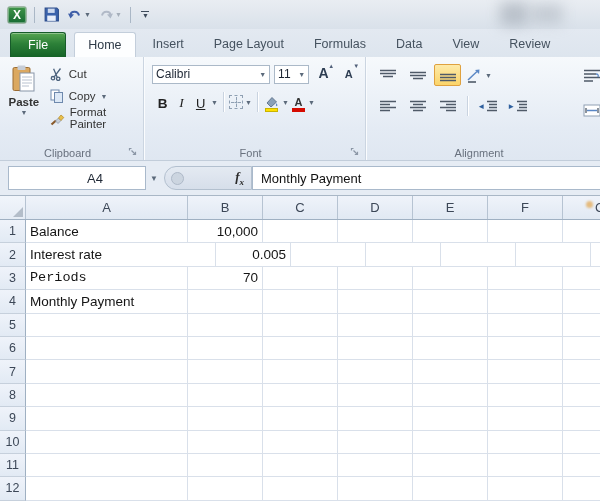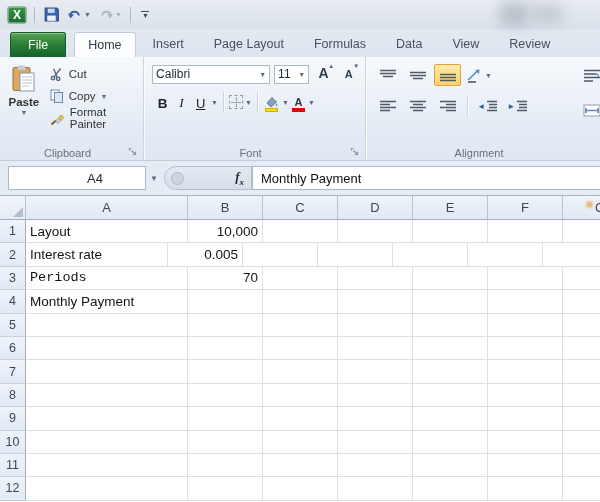--- a/index.html
+++ b/index.html
@@ -368,31 +368,31 @@
         <div class="ch" style="width: 75px;">B</div>
         <div class="ch" style="width: 75px;">C</div>
         <div class="ch" style="width: 75px;">D</div>
         <div class="ch" style="width: 75px;">E</div>
         <div class="ch" style="width: 75px;">F</div>
         <div class="ch" style="width: 75px;">G</div>
       </div>
     <div id="grid">
         <div class="grow">
           <div class="rh">1</div>
-          <div class="cell" style="width: 162px;">Layout</div>
+          <div class="cell" style="width: 162px;">Balance</div>
           <div class="cell right" style="width: 75px;">10,000</div>
           <div class="cell" style="width: 75px;"></div>
           <div class="cell" style="width: 75px;"></div>
           <div class="cell" style="width: 75px;"></div>
           <div class="cell" style="width: 75px;"></div>
           <div class="cell" style="width: 75px;"></div>
         </div>
         <div class="grow">
           <div class="rh">2</div>
-          <div class="cell" style="width: 142px; text-align: center;">Interest rate</div>
+          <div class="cell" style="width: 190px; text-align: center;">Interest rate</div>
           <div class="cell right" style="width: 75px;">0.005</div>
           <div class="cell" style="width: 75px;"></div>
           <div class="cell" style="width: 75px;"></div>
           <div class="cell" style="width: 75px;"></div>
           <div class="cell" style="width: 75px;"></div>
           <div class="cell" style="width: 75px;"></div>
         </div>
         <div class="grow">
           <div class="rh">3</div>
           <div class="cell" style="width: 162px; font-family: Liberation Mono, monospace;">Periods</div>

